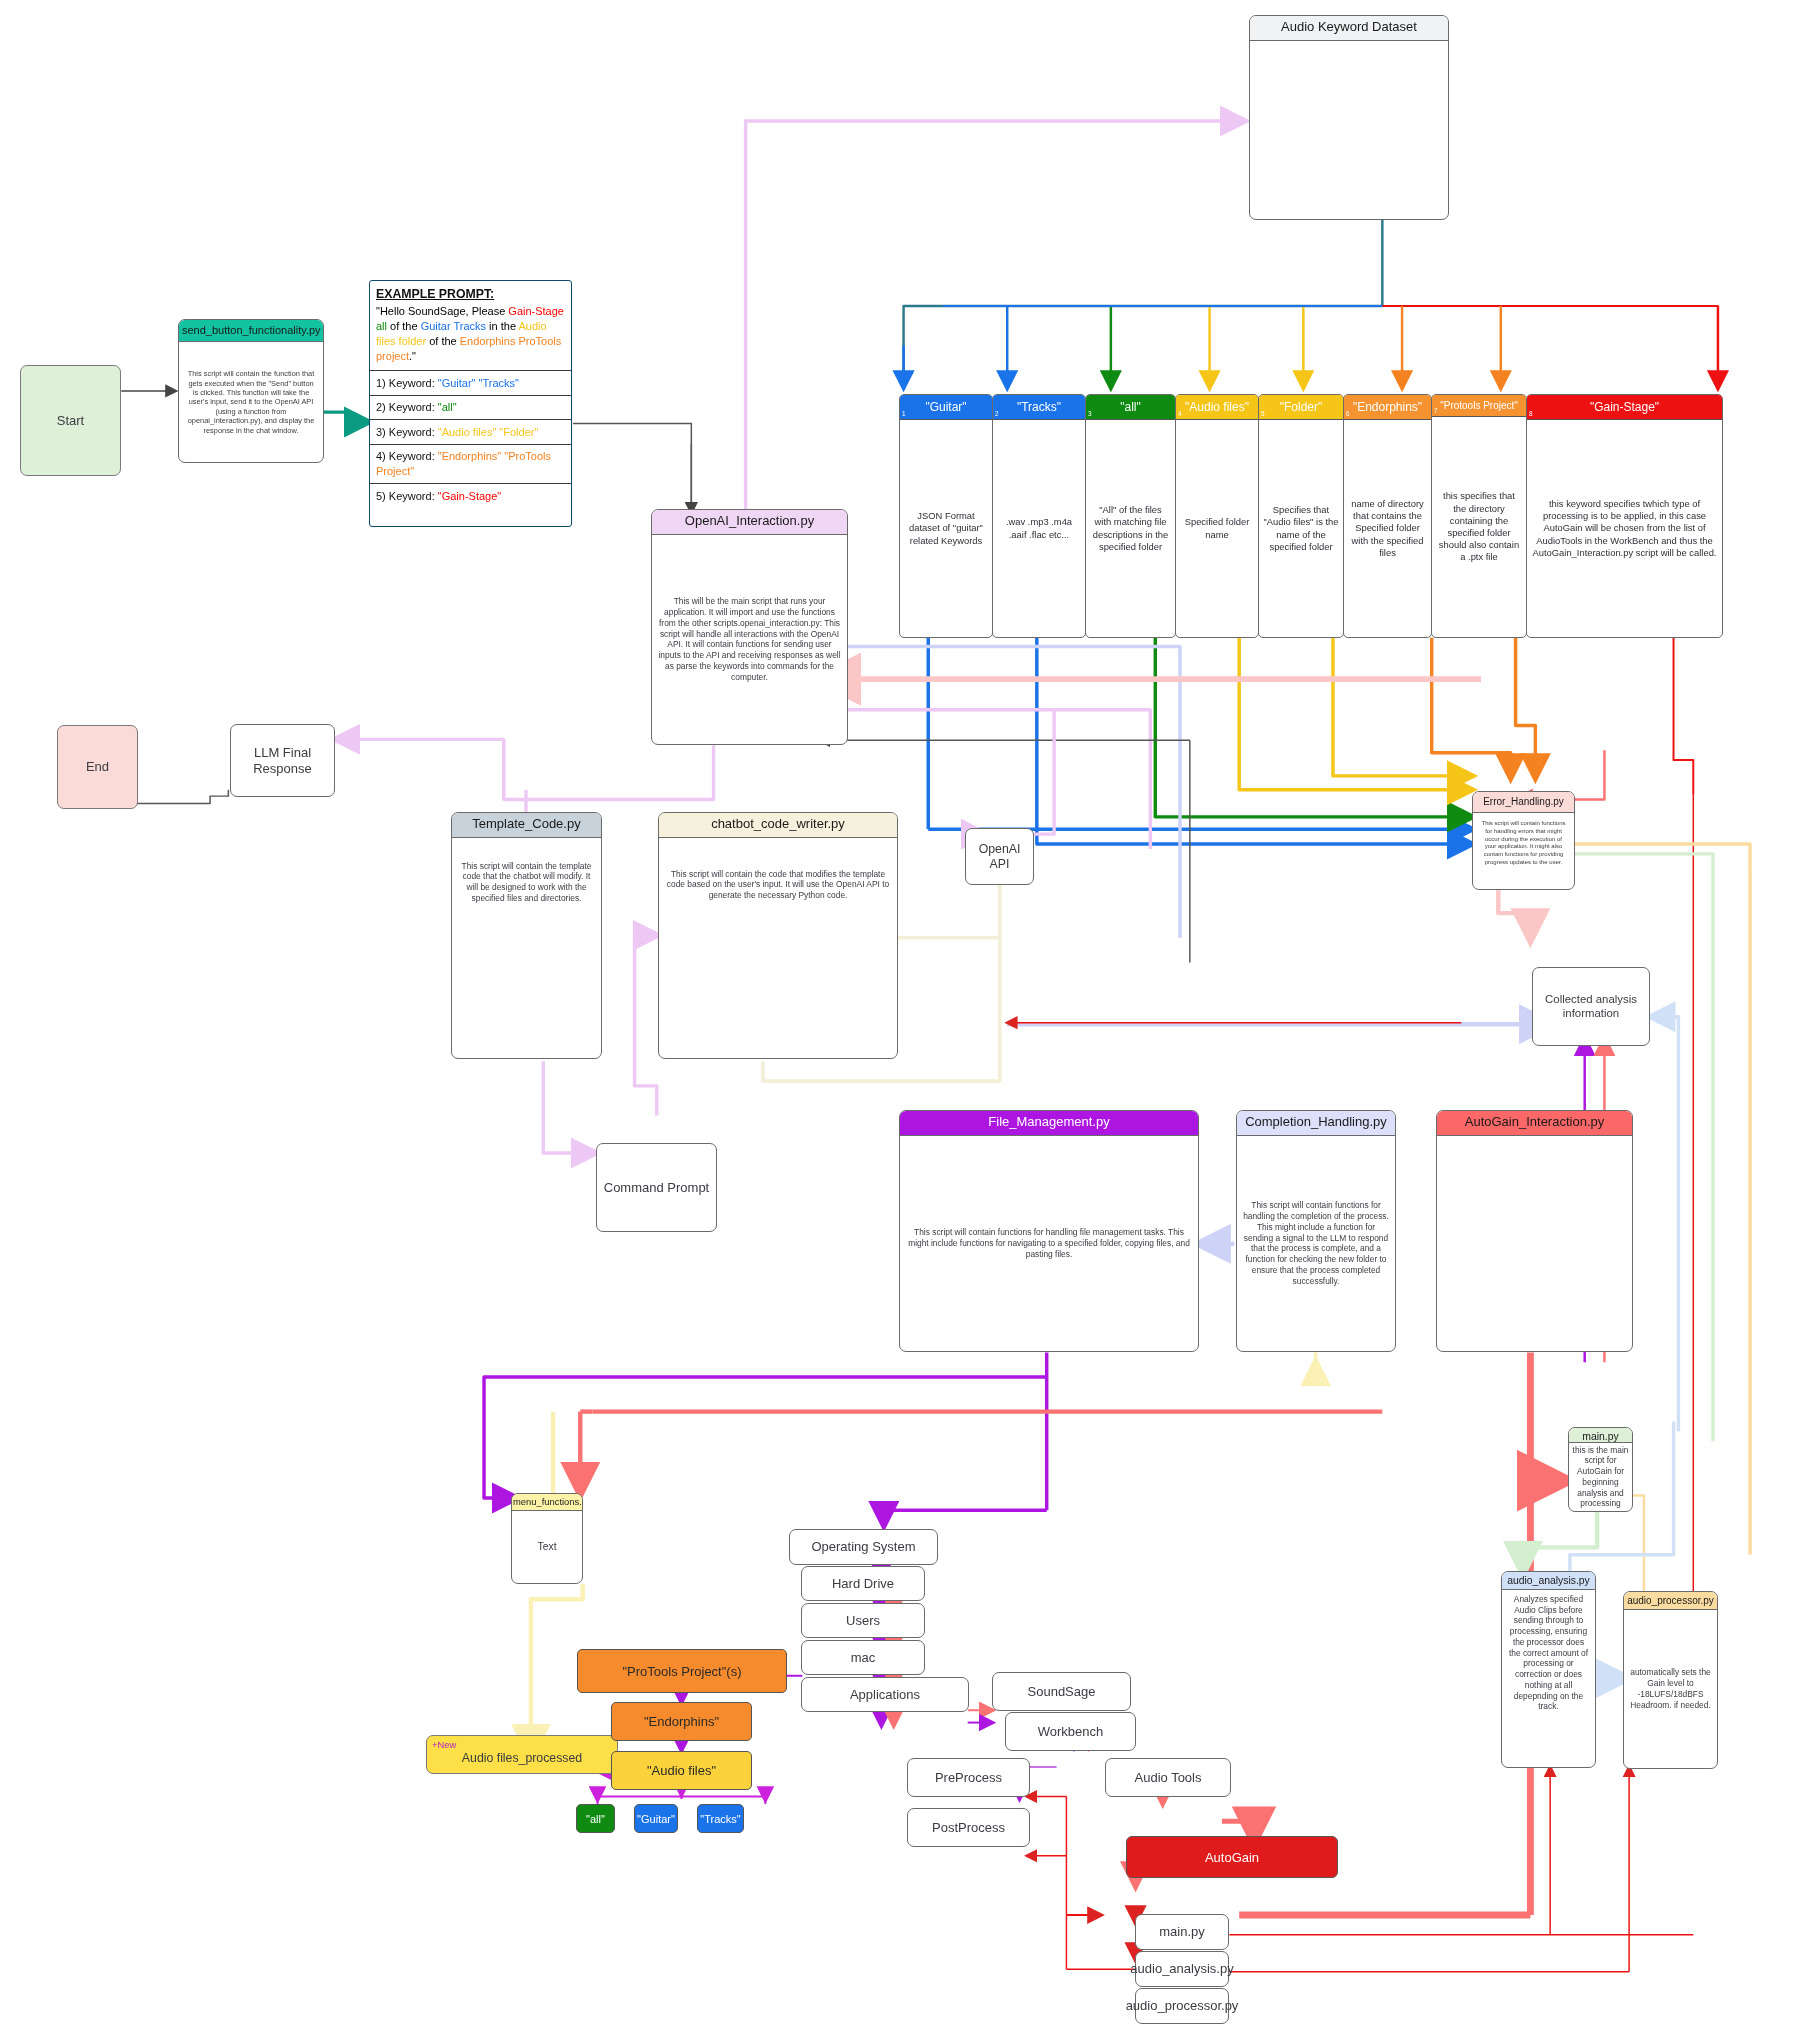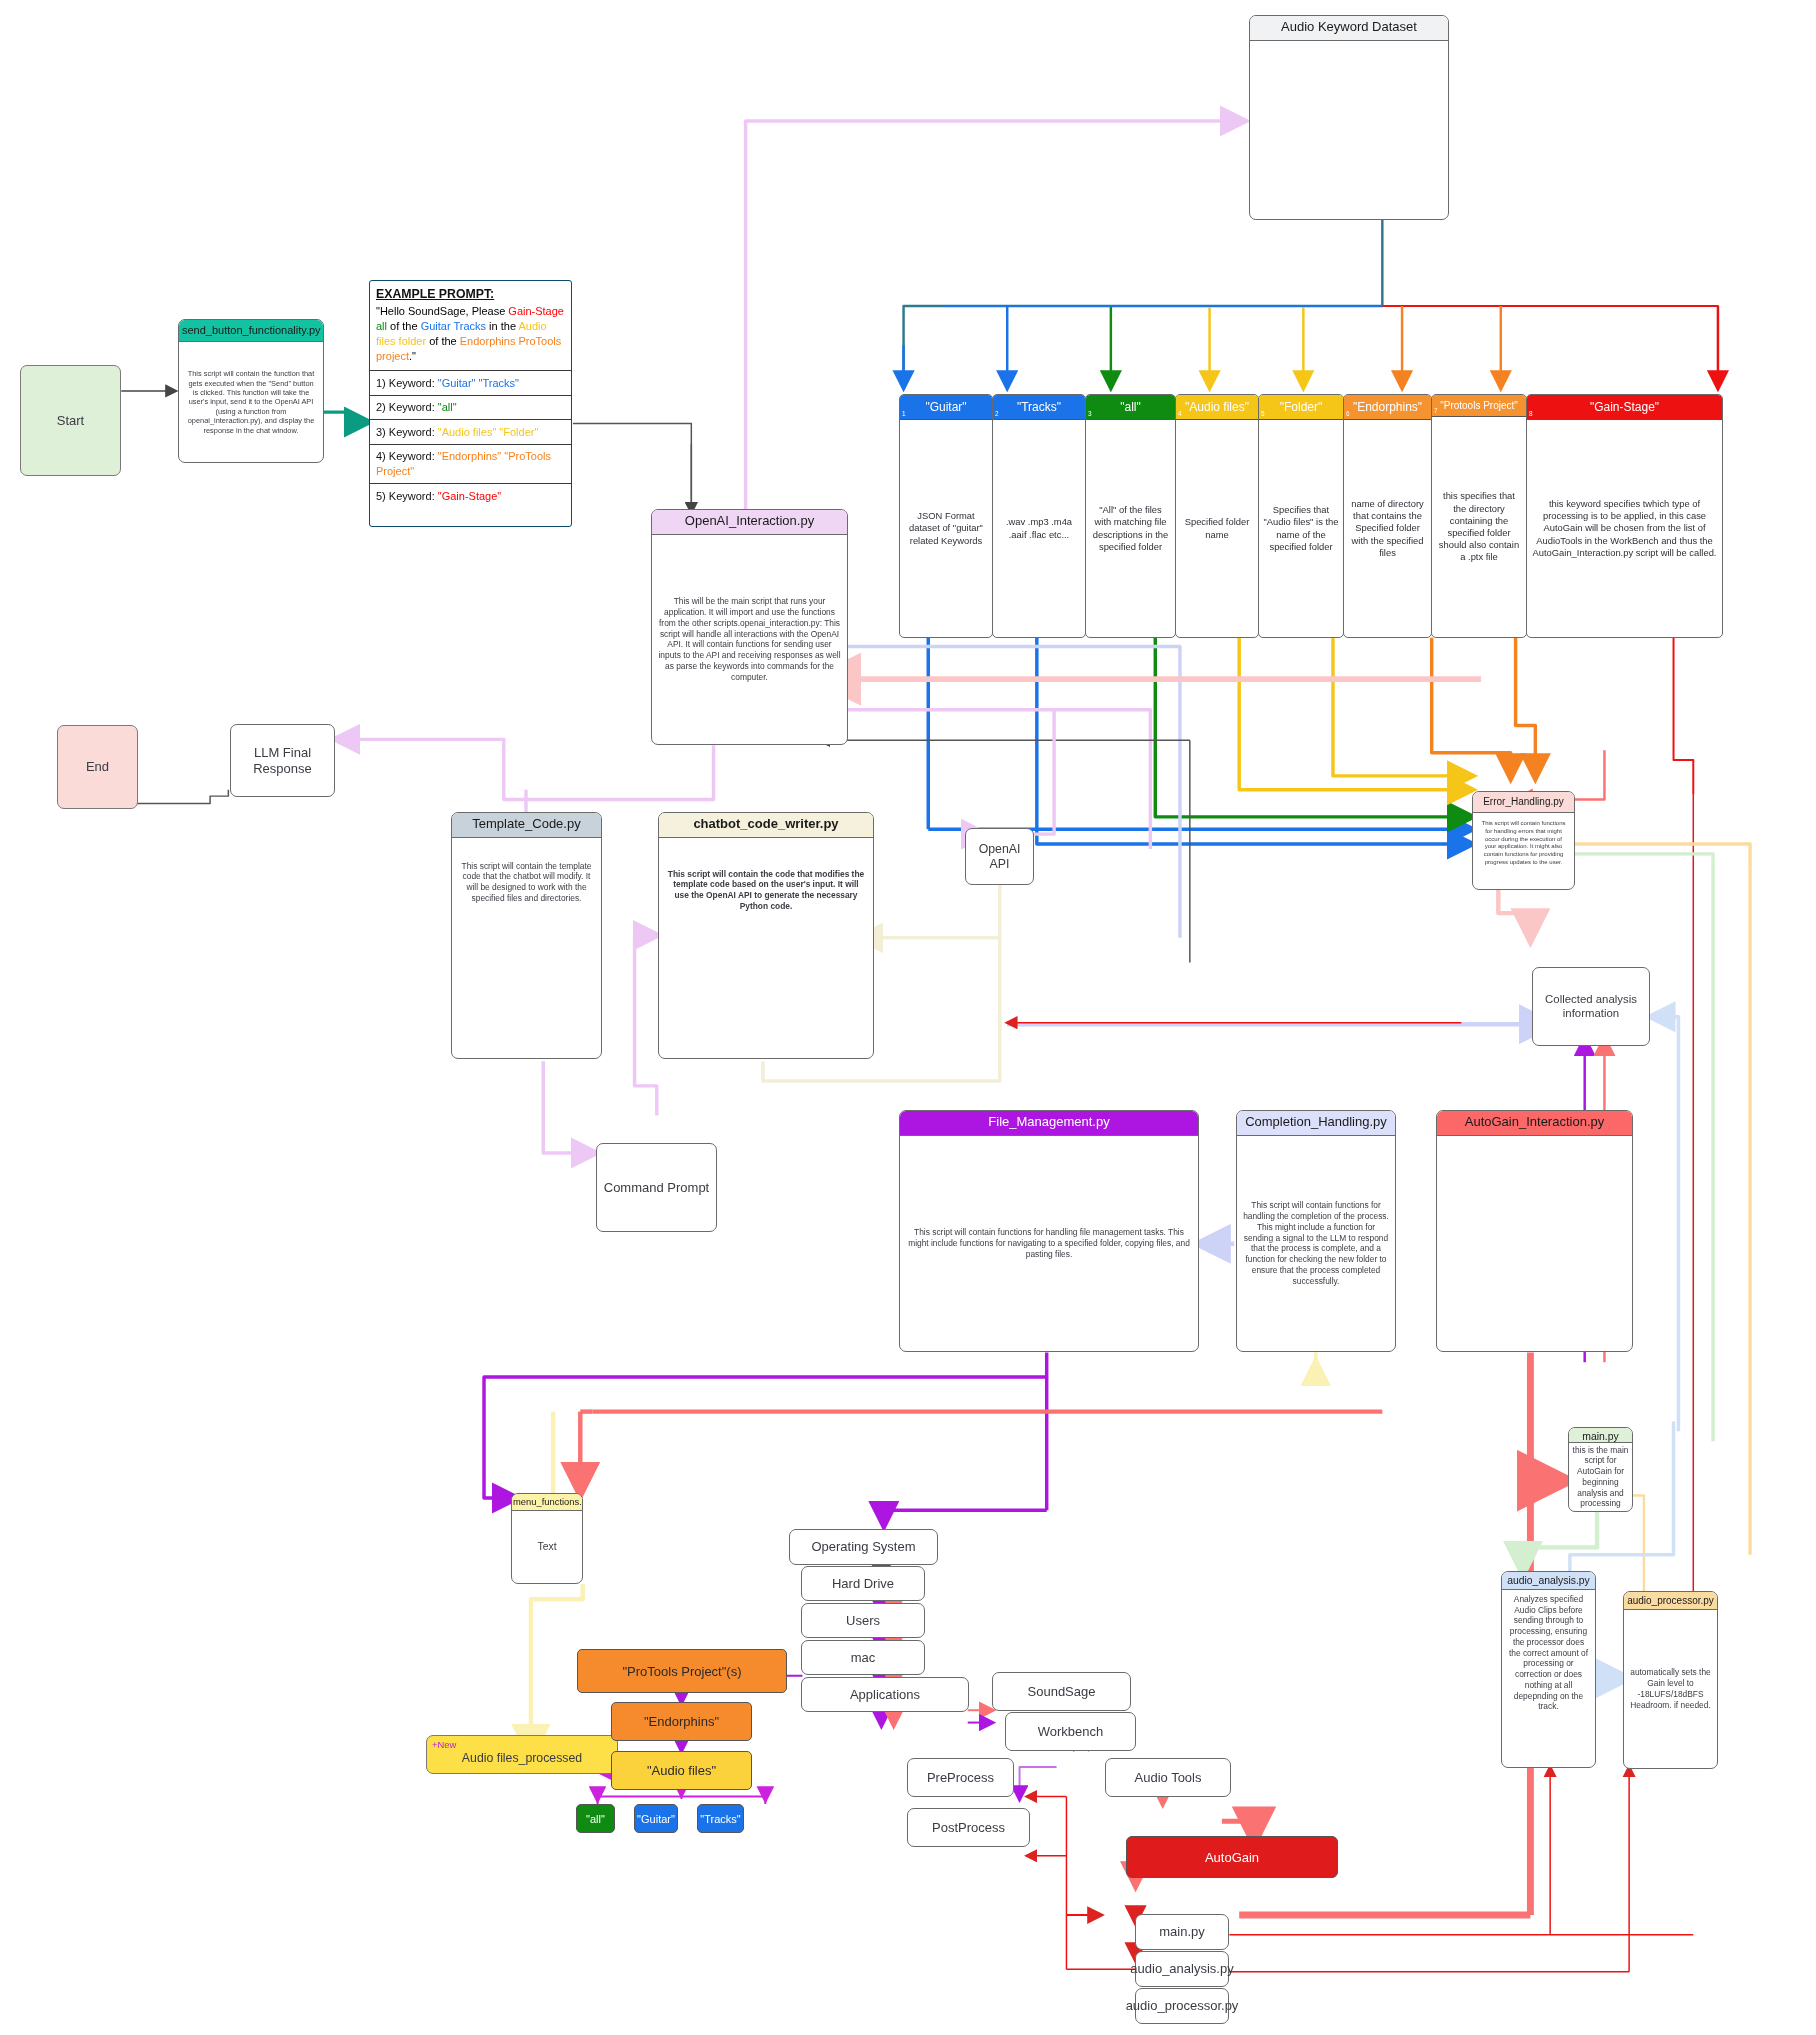--- a/index.html
+++ b/index.html
@@ -429,21 +429,21 @@
 
   <div class="plain" style="left:230px; top:696px; width:105px; height:73px;">
     <span>LLM Final Response</span>
   </div>
 
   <div class="node" style="left:451px; top:812px; width:151px; height:247px;">
     <div class="hdr" style="background:#c8d2da;">Template_Code.py</div>
     <div class="body" style="font-size:8.4px; align-items:flex-start; padding-top:23px;">This script will contain the template code that the chatbot will modify. It will be designed to work with the specified files and directories.</div>
   </div>
 
-  <div class="node" style="left:658px; top:812px; width:216px; height:247px;font-weight:bold;">
+  <div class="node" style="left:658px; top:812px; width:240px; height:247px;">
     <div class="hdr" style="background:#f6f1dd;">chatbot_code_writer.py</div>
     <div class="body" style="font-size:8.4px; align-items:flex-start; padding-top:31px;">This script will contain the code that modifies the template code based on the user's input. It will use the OpenAI API to generate the necessary Python code.</div>
   </div>
 
   <div class="plain" style="left:965px; top:800px; width:69px; height:57px; font-size:12.3px;">
     <span>OpenAI API</span>
   </div>
 
   <div class="plain" style="left:596px; top:1115px; width:121px; height:89px;">
     <span>Command Prompt</span>
@@ -538,21 +538,21 @@
   </div>
 
   <div class="plain" style="left:992px; top:1644px; width:139px; height:39px;">
     <span>SoundSage</span>
   </div>
 
   <div class="plain" style="left:1005px; top:1684px; width:131px; height:39px;">
     <span>Workbench</span>
   </div>
 
-  <div class="plain" style="left:907px; top:1730px; width:107px; height:39px;">
+  <div class="plain" style="left:907px; top:1730px; width:123px; height:39px;">
     <span>PreProcess</span>
   </div>
 
   <div class="plain" style="left:907px; top:1780px; width:123px; height:39px;">
     <span>PostProcess</span>
   </div>
 
   <div class="plain" style="left:1105px; top:1730px; width:126px; height:39px;">
     <span>Audio Tools</span>
   </div>

